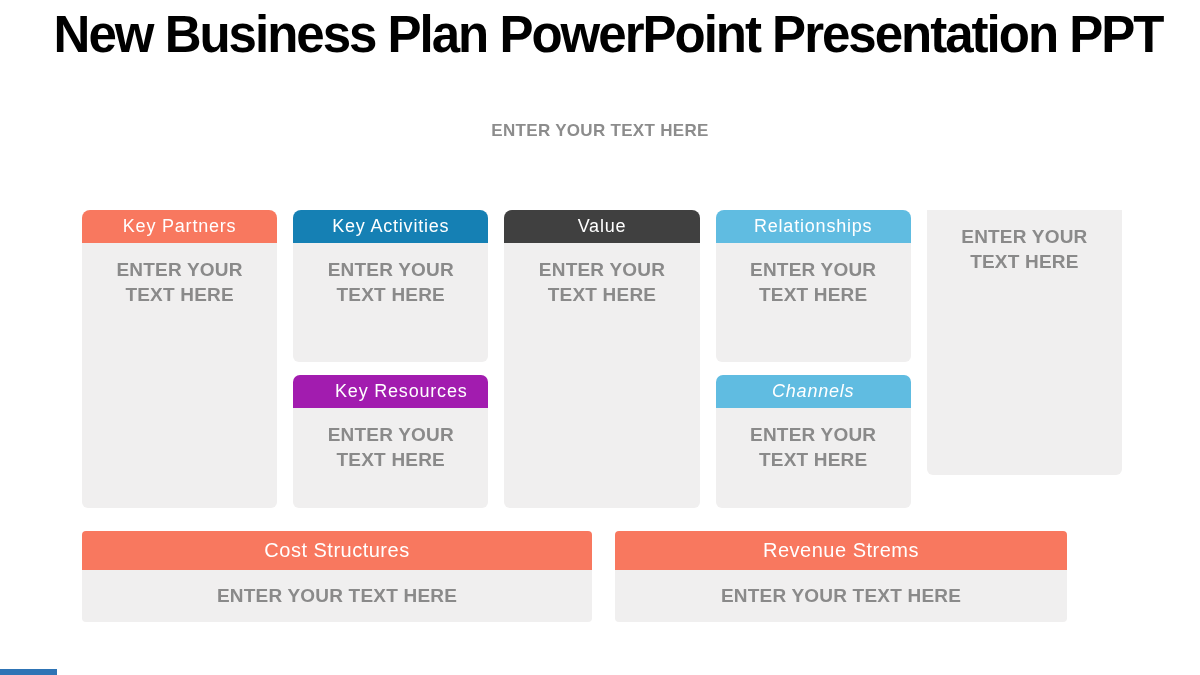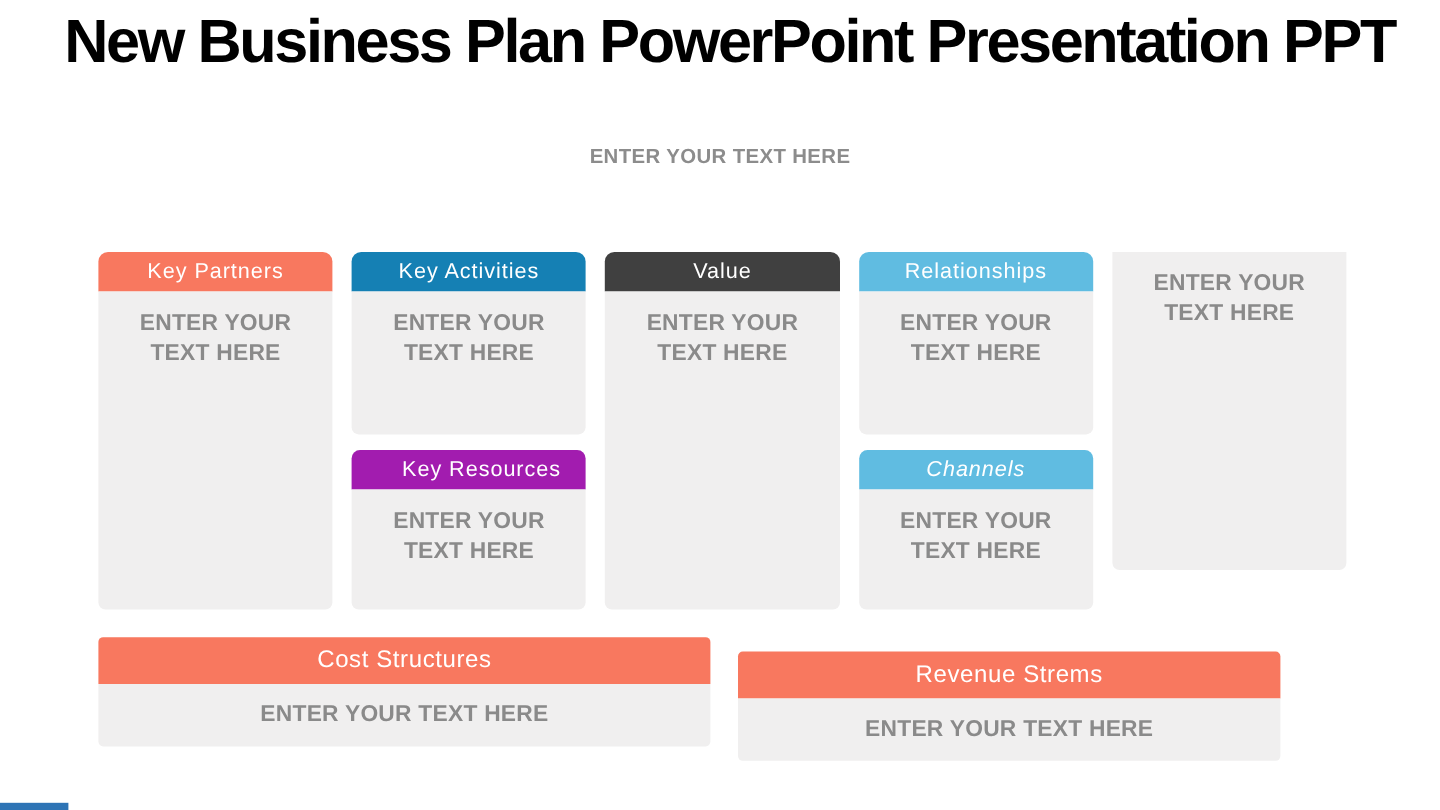--- a/index.html
+++ b/index.html
@@ -65,21 +65,21 @@
   .bdy.short2 { height: 100px; }
   .bdy.tall   { height: 265px; }
   .spacer { height: 13px; }
   .bottom {
     position: absolute;
     left: 82px; top: 531px; width: 1040px;
     display: flex; gap: 23px;
   }
   .bcard { display: flex; flex-direction: column; }
   .bcard.left  { width: 510px; }
-  .bcard.right { width: 452px; margin-top: 12px; }
+  .bcard.right { width: 452px; }
   .bhdr {
     height: 39px;
     border-radius: 4px 4px 0 0;
     color: #ffffff;
     display: flex; align-items: center; justify-content: center;
     font-size: 20px;
     letter-spacing: 0.5px;
     font-weight: 400;
     text-align: center;
   }

